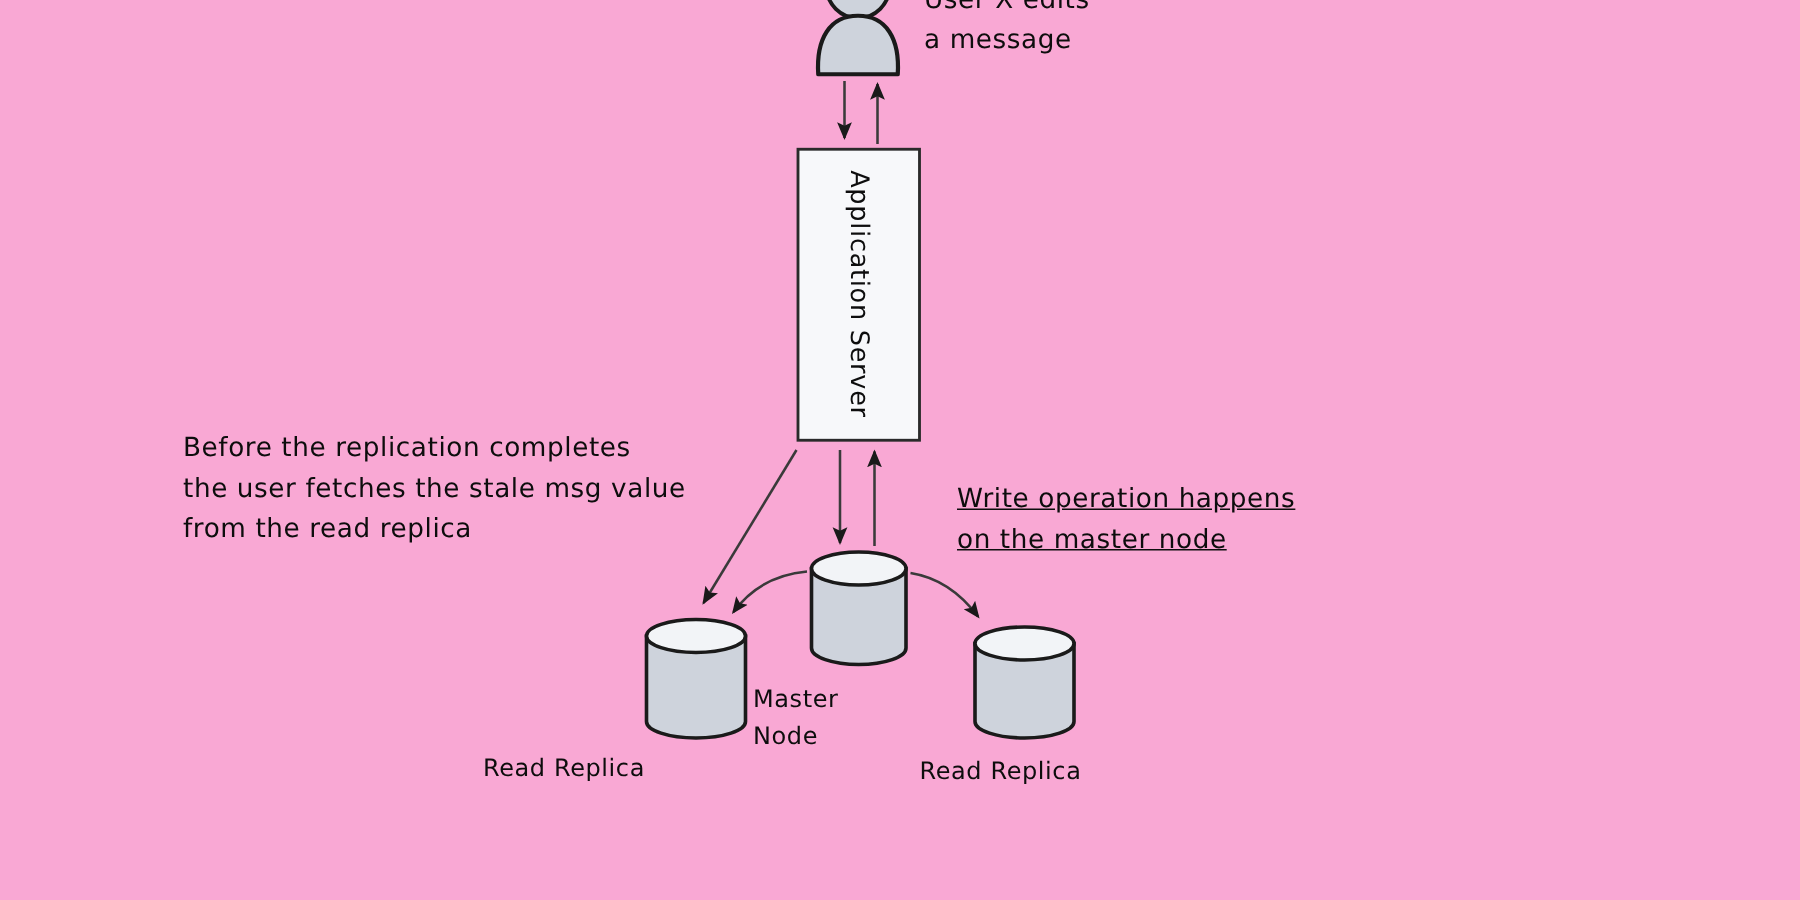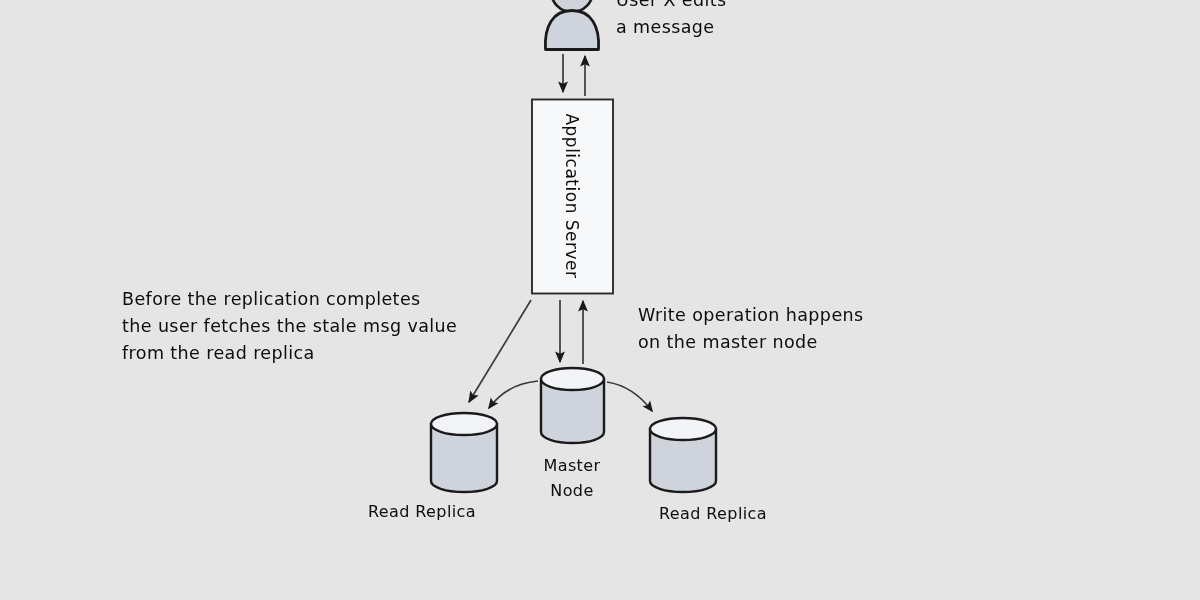--- a/index.html
+++ b/index.html
@@ -4,21 +4,21 @@
 <style>
   html, body {
     margin: 0;
     padding: 0;
     background: #ffffff;
   }
   #canvas {
     position: relative;
     width: 1200px;
     height: 600px;
-    background: #e5e5e5;
+    background: #f9a8d4;
     overflow: hidden;
     font-family: "DejaVu Sans", sans-serif;
   }
   svg.layer {
     position: absolute;
     left: 0;
     top: 0;
     width: 1200px;
     height: 600px;
     overflow: visible;
@@ -27,25 +27,25 @@
     position: absolute;
     font-family: "DejaVu Sans", sans-serif;
     color: #0d0d0d;
     white-space: pre;
     line-height: 1.55;
     letter-spacing: 0.4px;
     font-size: 17px;
     font-weight: 400;
   }
   .note-text { font-size: 17.5px; }
-  .node-label { font-size: 16px; text-align: center; }
+  .node-label { font-size: 16px; }
 
   #user-caption { left: 616px; top: -13px; }
   #stale-read-note { left: 122px; top: 286px; }
-  #write-op-note { left: 638px; top: 302px; }
+  #write-op-note { left: 638px; top: 320px; text-decoration: underline; }
 
   #app-server-label {
     position: absolute;
     left: 572px;
     top: 196px;
     transform: translate(-50%, -50%) rotate(90deg);
     transform-origin: center center;
     font-size: 17px;
     white-space: nowrap;
     color: #0d0d0d;

